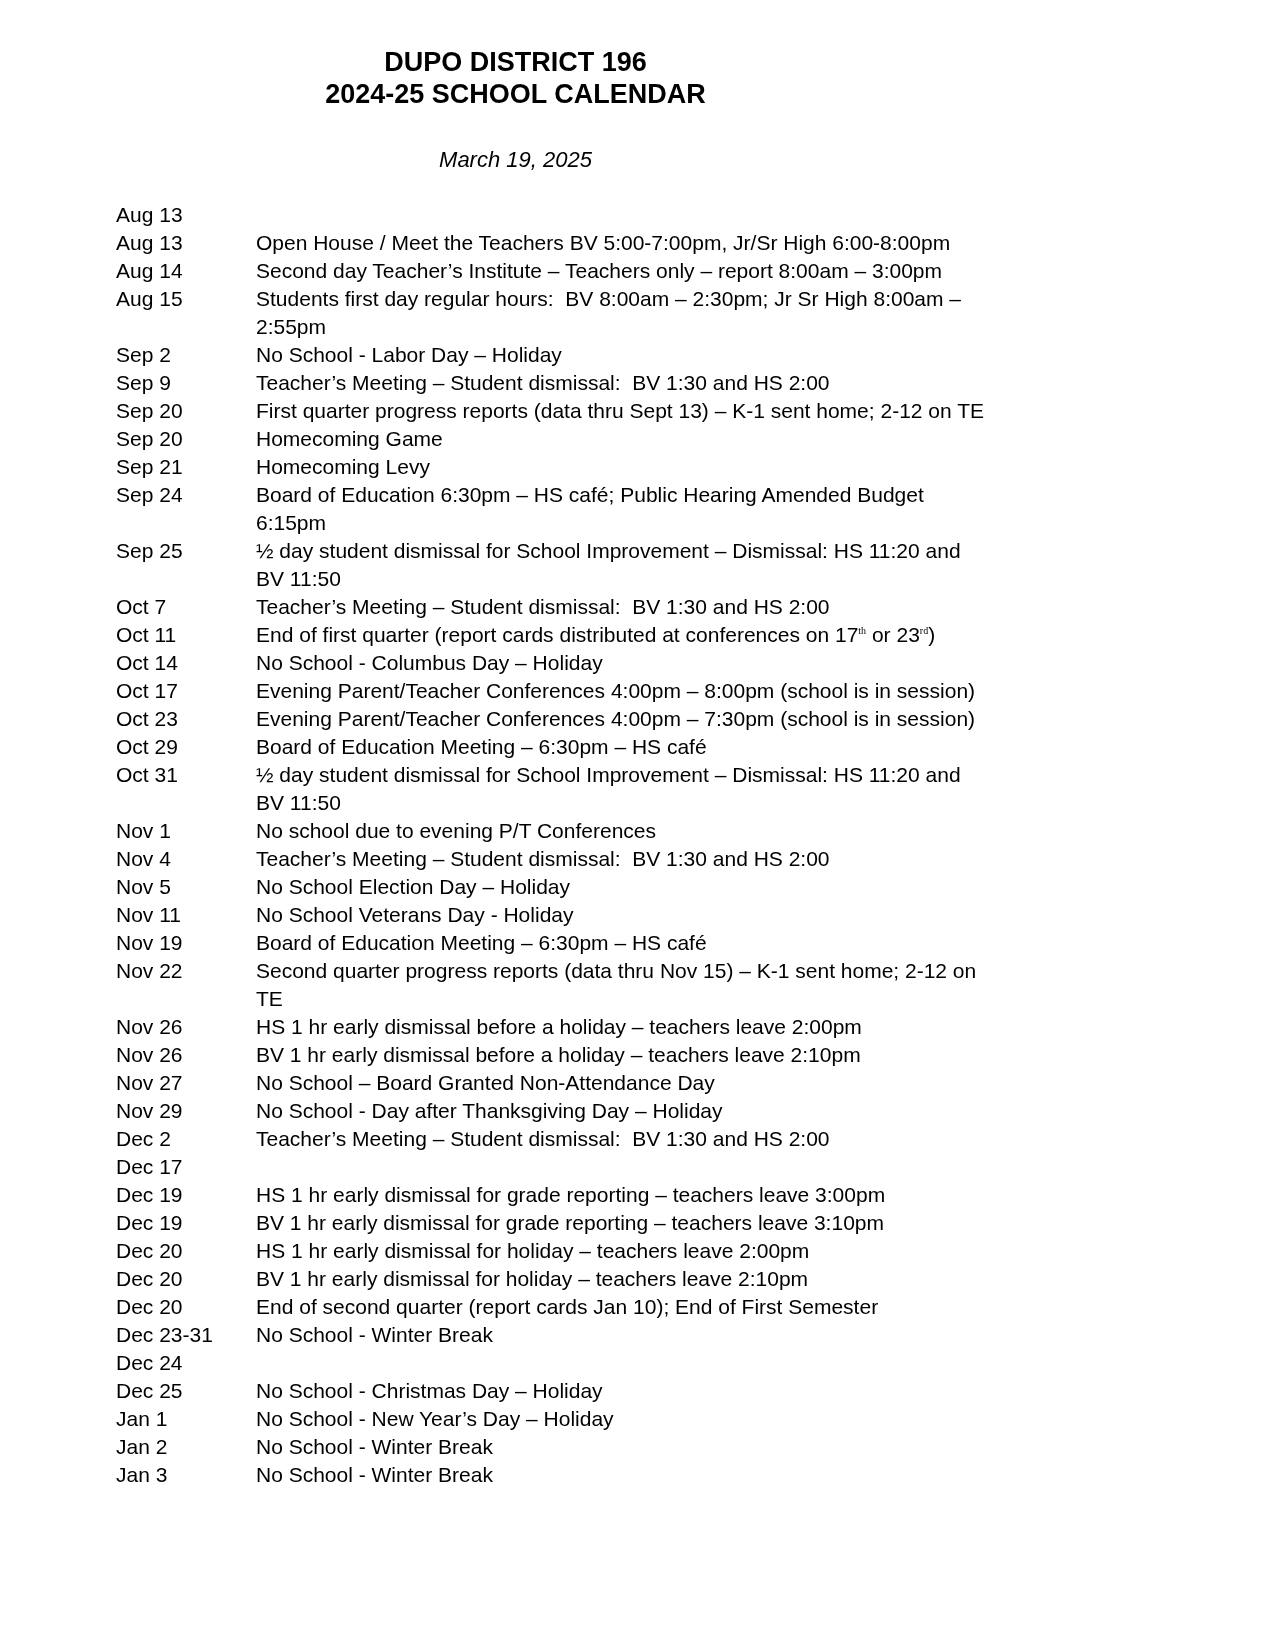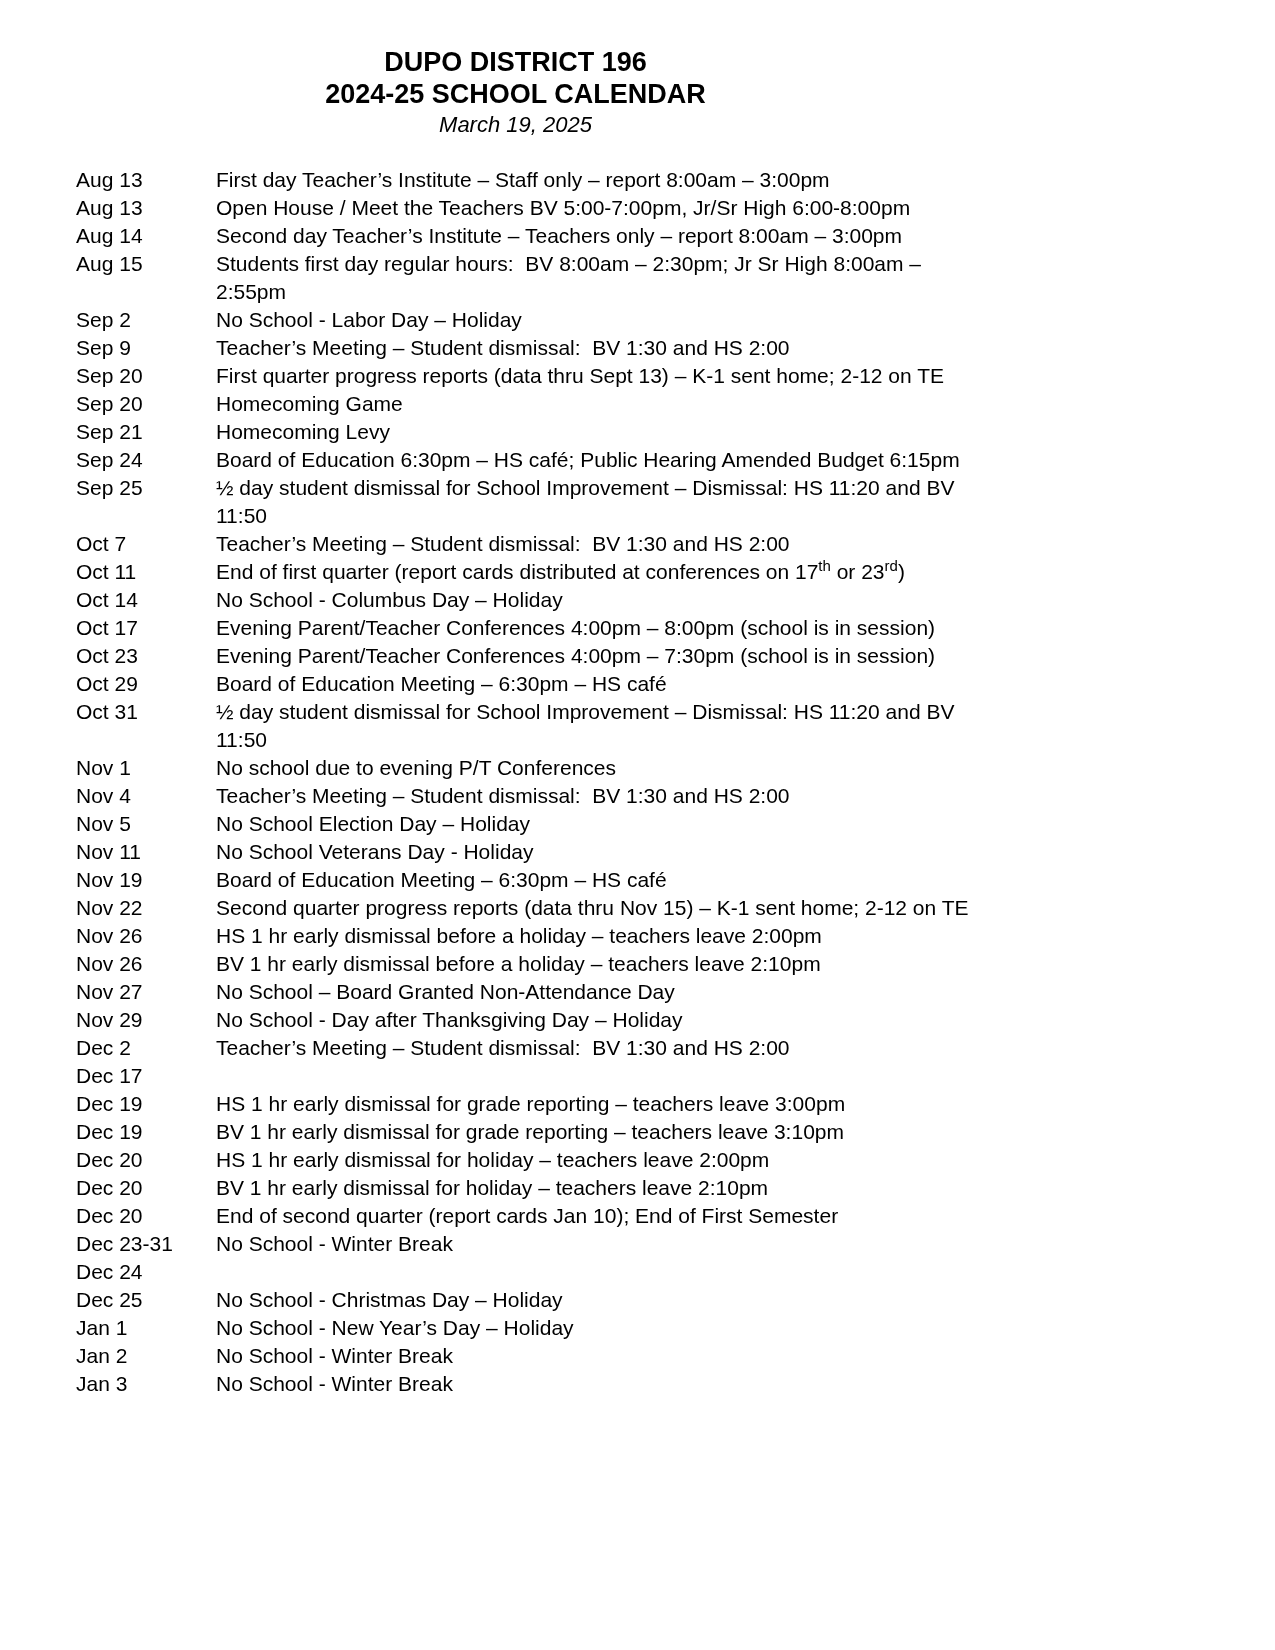--- a/index.html
+++ b/index.html
@@ -23,65 +23,66 @@
   }
   .doc-title {
     font-size: 27px;
     line-height: 32px;
     font-weight: bold;
   }
   .doc-revision-date {
     font-size: 22px;
     line-height: 30px;
     font-style: italic;
+    margin-top: 35px;
   }
   .calendar-list {
     margin-top: 26px;
-    padding-left: 76px;
+    padding-left: 116px;
     padding-right: 40px;
   }
   .month-section + .month-section {
   }
   .event-row {
     display: flex;
     align-items: baseline;
     font-size: 21px;
     line-height: 28px;
   }
   .event-date {
     width: 140px;
     flex: 0 0 140px;
     white-space: pre-wrap;
   }
   .event-desc {
     white-space: pre-wrap;
   }
   .event-desc sup {
-    font-size: 15px;
+    font-size: 10px;
     line-height: 0;
     vertical-align: baseline;
     position: relative;
     top: -8px;
+    font-family: Liberation Serif, serif;
   }
 </style>
 </head>
 <body>
 
 <div class="page">
   <div class="doc-header">
     <div class="doc-title">DUPO DISTRICT 196</div>
     <div class="doc-title">2024-25 SCHOOL CALENDAR</div>
     <div class="doc-revision-date">March 19, 2025</div>
   </div>
 
   <div class="calendar-list" id="calendar-list">
       <div class="month-section">
         <div class="event-row">
           <span class="event-date">Aug 13</span>
-          <span class="event-desc">First day Teacher’s Institute – Staff only – report 8:00am – 3:00pm</span>
         </div>
         <div class="event-row">
           <span class="event-date">Aug 13</span>
           <span class="event-desc">Open House / Meet the Teachers BV 5:00-7:00pm, Jr/Sr High 6:00-8:00pm</span>
         </div>
         <div class="event-row">
           <span class="event-date">Aug 14</span>
           <span class="event-desc">Second day Teacher’s Institute – Teachers only – report 8:00am – 3:00pm</span>
         </div>
         <div class="event-row">

